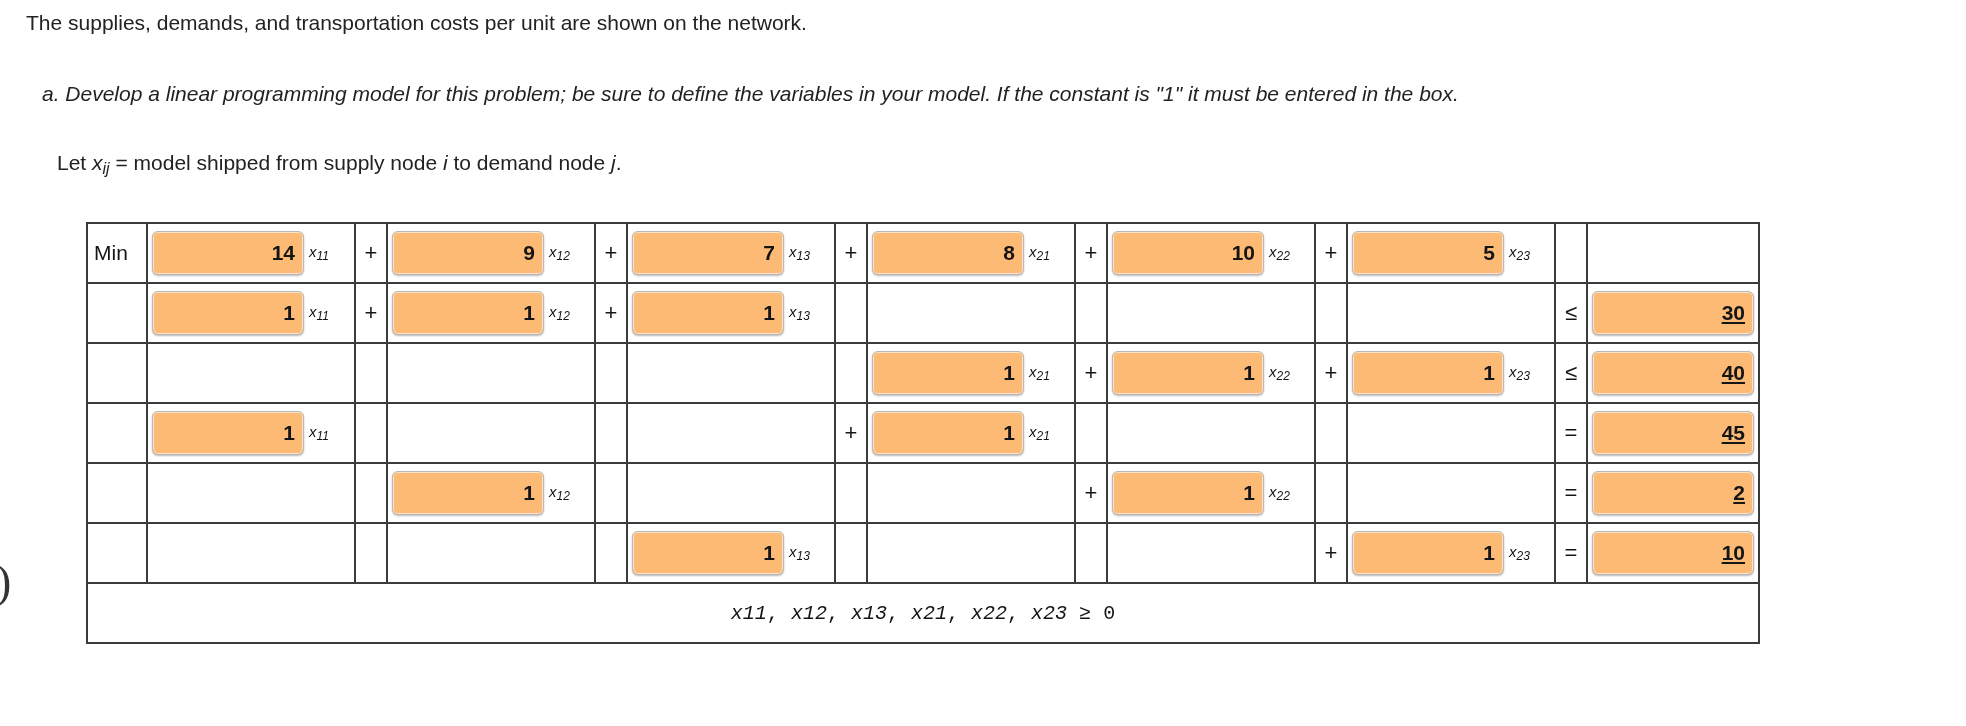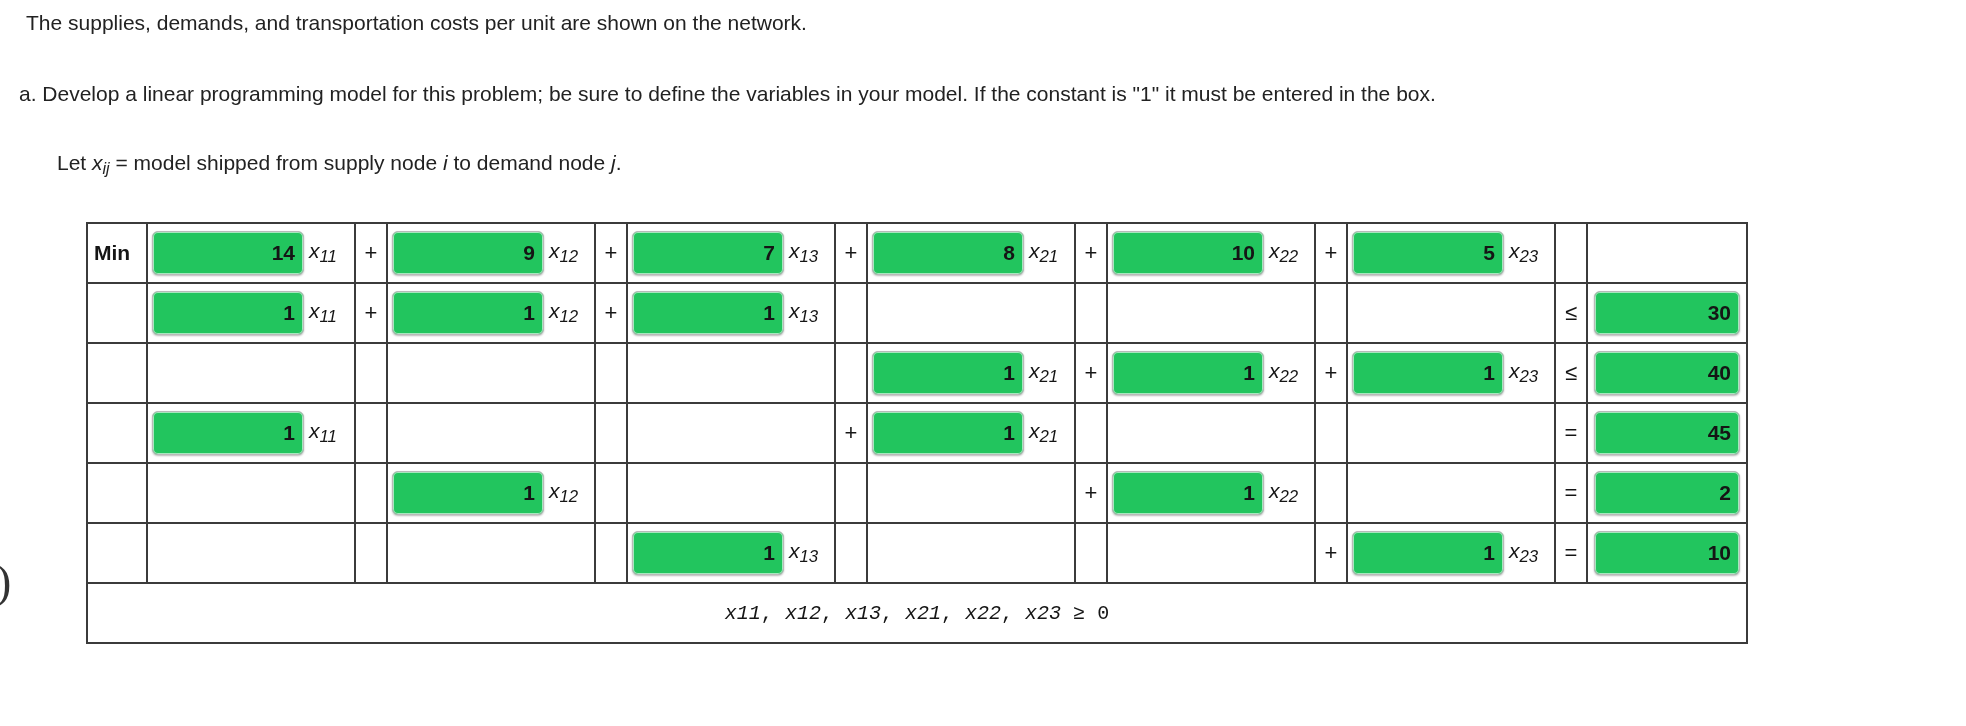--- a/index.html
+++ b/index.html
@@ -16,21 +16,21 @@
     position: relative;
   }
 
   
   .prose {
     font-size: 21px;
     line-height: 1.2;
     color: #222222;
   }
   .line-1 { position: absolute; left: 26px;  top: 10px; white-space: nowrap; }
-  .line-2 { position: absolute; left: 19px;  top: 81px; white-space: nowrap; }
+  .line-2 { position: absolute; left: 42px;  top: 81px; white-space: nowrap; font-style: italic; }
   .line-3 { position: absolute; left: 57px;  top: 150px; white-space: nowrap; }
 
   .var { font-style: italic; }
   .var sub, .sub {
     font-style: italic;
     font-size: 0.76em;
     vertical-align: -0.22em;
     letter-spacing: 0;
   }
 
@@ -48,75 +48,76 @@
   }
   table.model td {
     border: 2px solid #3b3b3b;
     padding: 0;
     height: 58px;
     vertical-align: middle;
     font-size: 20px;
   }
 
   
-  .c-label  { width: 52px;  text-align: left;   padding-left: 6px !important; font-weight: bold; }
+  .c-label  { width: 52px;  text-align: left;   padding-left: 6px !important; }
   .c-term   { width: 208px; }
   .c-plus   { width: 30px;  text-align: center; }
   .c-rel    { width: 30px;  text-align: center; font-size: 21px; }
   .c-rhs    { width: 158px; }
 
   
   .term {
     display: flex;
     align-items: center;
     justify-content: flex-start;
     gap: 0;
     padding: 0 0 0 4px;
   }
   .cell-input {
     box-sizing: border-box;
     width: 152px;
     height: 44px;
     border: 1px solid #b9b9b9;
     border-radius: 6px;
-    background: #22c55e;
+    background: #fdba74;
     box-shadow: 0 1px 2px rgba(0,0,0,0.28), 0 0 0 1px rgba(255,255,255,0.6) inset;
     font-family: "Liberation Sans", sans-serif;
     font-size: 21px;
     font-weight: bold;
     color: #151515;
     text-align: right;
     padding: 0 8px 0 6px;
     outline: none;
     display: flex;
     align-items: center;
     justify-content: flex-end;
   }
   .varlabel {
     font-style: italic;
-    font-size: 21px;
+    font-size: 15px;
     color: #151515;
     margin-left: 5px;
     white-space: nowrap;
   }
   .varlabel .sb {
     font-style: italic;
     font-size: 0.80em;
     vertical-align: -0.25em;
   }
 
   
   .rhs {
     display: flex;
     align-items: center;
     justify-content: center;
     padding: 0 4px;
   }
   .rhs .cell-input {
-    width: 146px;
+    width: 162px;
+    text-decoration: underline;
   }
 
   .plus-sign { font-size: 22px; color: #151515; }
   .rel-sign  { font-size: 22px; color: #151515; }
 
   .row-label {
     font-size: 21px;
     color: #151515;
   }
 

